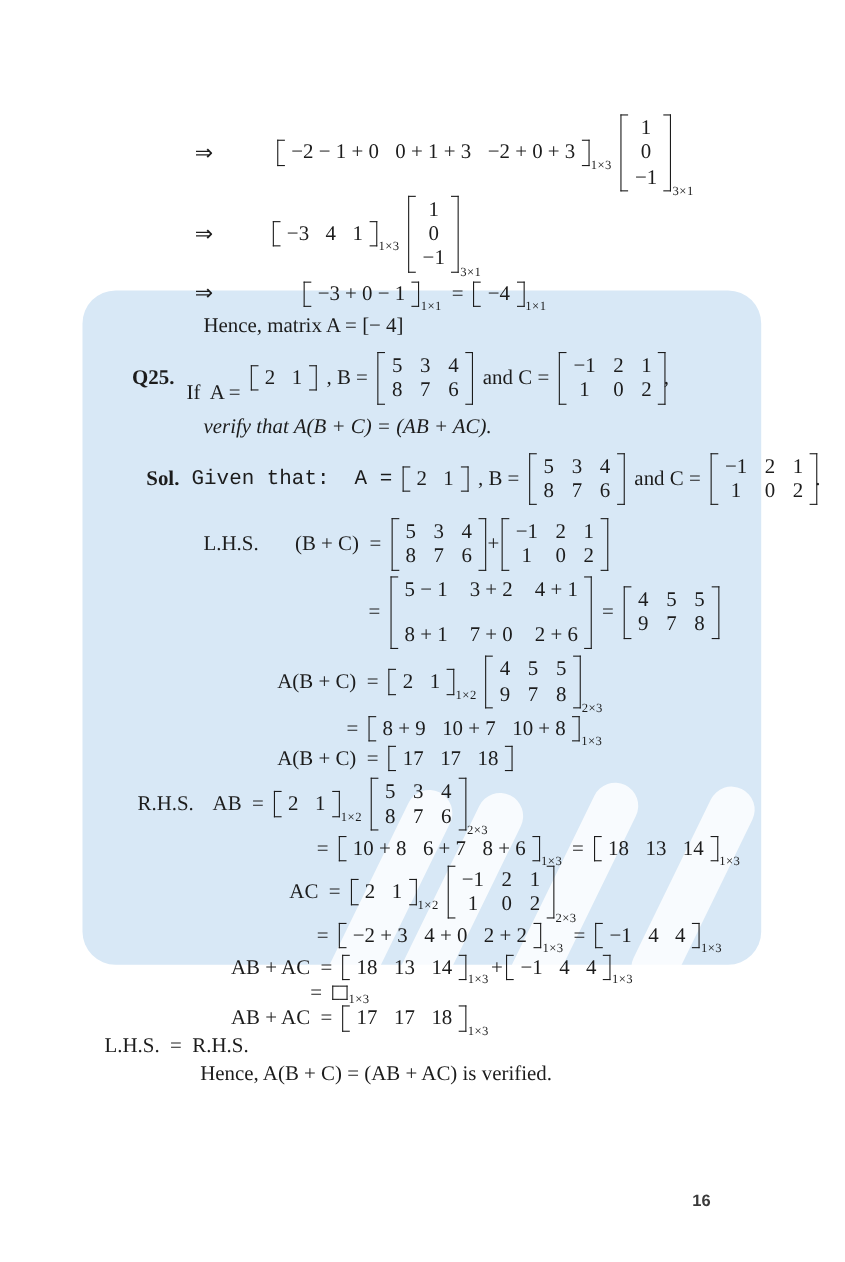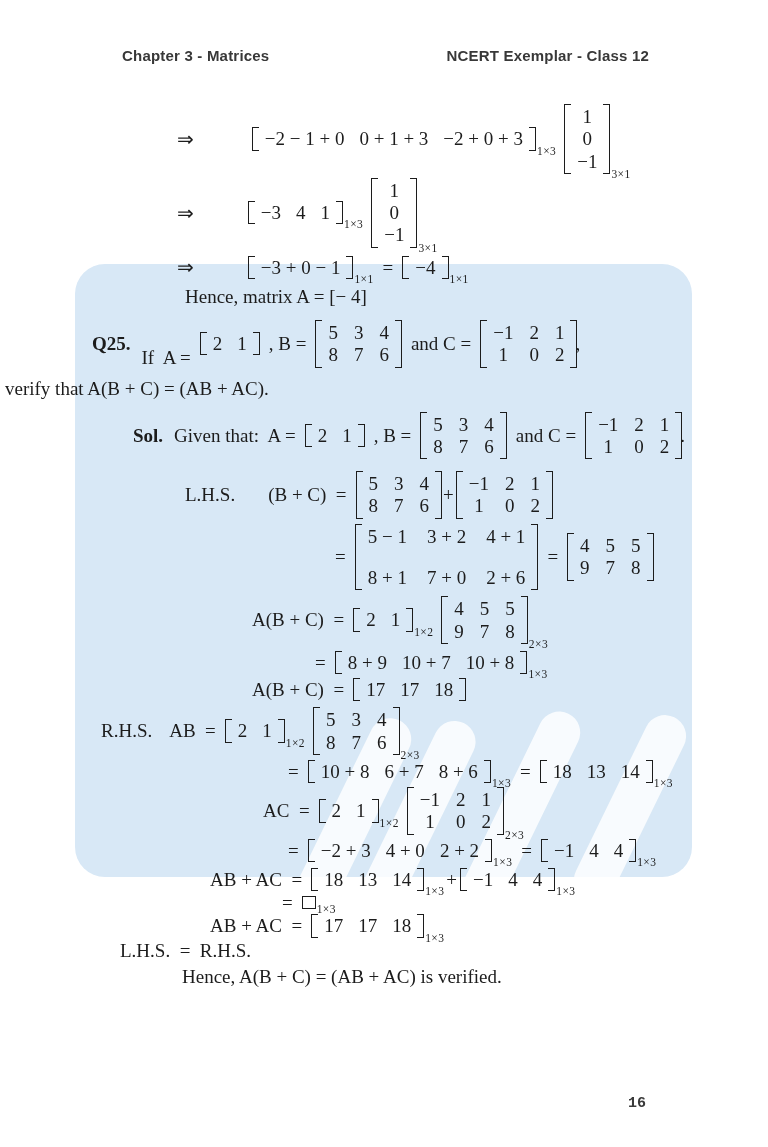--- a/index.html
+++ b/index.html
@@ -13,21 +13,21 @@
     position:absolute;top:47px;left:122px;right:119px;
     display:flex;justify-content:space-between;
     font-family:"Liberation Sans", sans-serif;font-size:15px;font-weight:700;
     color:#383838;letter-spacing:.2px;
   }
   .ftr{
     position:absolute;top:1079px;left:0;width:100%;height:20px;
     font-family:"Liberation Sans", sans-serif;font-size:15px;font-weight:700;color:#3a3a3a;
   }
   .ftr .site{position:absolute;left:0;right:0;text-align:center;}
-  .ftr .pnum{position:absolute;right:122px;top:16px;font-family:Liberation Mono, monospace;}
+  .ftr .pnum{position:absolute;right:122px;top:4px;}
   
   .panel{
     position:absolute;left:75px;top:264px;width:617px;height:613px;
     background:var(--highlight_bg,#d8e8f6);border-radius:30px;z-index:0;
   }
   .wstroke{position:absolute;width:42px;border-radius:22px;background:var(--watermark,rgba(255,255,255,.82));}
   .wdot{position:absolute;width:72px;height:72px;border-radius:50%;background:var(--watermark,rgba(255,255,255,.82));}
   .ws1{left:246px;top:443px;height:262px;transform:rotate(26deg);}
   .ws2{left:320px;top:448px;height:218px;transform:rotate(26deg);}
   .ws3{left:422px;top:438px;height:230px;transform:rotate(26deg);}
@@ -45,24 +45,20 @@
   .br{border-left:none;}
   .mbodyr{display:flex;gap:15px;padding:1px 6px;align-items:flex-start;}
   .mbodyg{display:grid;column-gap:16px;row-gap:1px;padding:2px 6px;justify-items:center;}
   .msub{font-size:11.5px;align-self:flex-end;transform:translateY(7px);margin-left:1px;white-space:pre;letter-spacing:.4px;text-align:right;}
 </style>
 </head>
 <body>
 
 <div class="page">
 
-  <div class="hdr">
-    <span>Chapter 3 - Matrices</span>
-    <span>NCERT Exemplar - Class 12</span>
-  </div>
 
   <div class="panel">
     <span class="wstroke ws1"></span>
     <span class="wstroke ws2"></span>
     <span class="wstroke ws3"></span>
     <span class="wstroke ws4"></span>
     <span class="wdot wd"></span>
   </div>
 
   <div class="content" id="math-content">
@@ -107,42 +103,42 @@
             <span class="mcell">1</span>
             <span class="mcell">0</span>
             <span class="mcell">−1</span>
           </span>
           <span class="br"></span>
           <span class="msub">3×1</span>
         </span>
       </div>
       <div class="mline" style="padding-left: 175px; margin-top: 8px;">
         <span class="mtxt arrow">⇒</span>
-        <span class="mat" style="margin-left: 52px;">
+        <span class="mat" style="margin-left: 80px;">
           <span class="bl"></span>
           <span class="mbodyr">
             <span class="mcell">−3 + 0 − 1</span>
           </span>
           <span class="br"></span>
           <span class="msub">1×1</span>
         </span>
         <span class="mtxt">=</span>
         <span class="mat">
           <span class="bl"></span>
           <span class="mbodyr">
             <span class="mcell">−4</span>
           </span>
           <span class="br"></span>
           <span class="msub">1×1</span>
         </span>
       </div>
       <div class="mline" style="padding-left: 180px; margin-top: 7px;">
         <span class="mtxt">Hence, matrix A = [− 4]</span>
       </div>
-      <div class="mline" style="padding-left: 87px; margin-top: 12px;">
+      <div class="mline" style="padding-left: 115px; margin-top: 12px;">
         <span class="mbold">Q25.</span>
         <span class="mtxt" style="margin-left: 6px; margin-top: 28px;">If  A =</span>
         <span class="mat">
           <span class="bl"></span>
           <span class="mbodyr">
             <span class="mcell">2</span>
             <span class="mcell">1</span>
           </span>
           <span class="br"></span>
         </span>
@@ -167,26 +163,26 @@
             <span class="mcell">2</span>
             <span class="mcell">1</span>
             <span class="mcell">1</span>
             <span class="mcell">0</span>
             <span class="mcell">2</span>
           </span>
           <span class="br"></span>
         </span>
         <span class="mtxt" style="margin-left: -6px;">,</span>
       </div>
-      <div class="mline" style="margin-top: 10px;">
+      <div class="mline" style="padding-left: 180px; margin-top: 10px; font-style: italic;">
         <span class="mtxt">verify that A(B + C) = (AB + AC).</span>
       </div>
       <div class="mline" style="padding-left: 128px; margin-top: 12px;">
         <span class="mbold">Sol.</span>
-        <span class="mtxt" style="margin-left: 6px;">Given that:  A =</span>
+        <span class="mtxt" style="margin-left: 6px; font-family: Liberation Mono, monospace;">Given that:  A =</span>
         <span class="mat">
           <span class="bl"></span>
           <span class="mbodyr">
             <span class="mcell">2</span>
             <span class="mcell">1</span>
           </span>
           <span class="br"></span>
         </span>
         <span class="mtxt">, B =</span>
         <span class="mat">
@@ -316,21 +312,21 @@
         <span class="mat">
           <span class="bl"></span>
           <span class="mbodyr">
             <span class="mcell">17</span>
             <span class="mcell">17</span>
             <span class="mcell">18</span>
           </span>
           <span class="br"></span>
         </span>
       </div>
-      <div class="mline" style="padding-left: 96px; margin-top: 6px;">
+      <div class="mline" style="padding-left: 120px; margin-top: 6px;">
         <span class="mtxt">R.H.S.</span>
         <span class="mtxt" style="margin-left: 12px;">AB  =</span>
         <span class="mat">
           <span class="bl"></span>
           <span class="mbodyr">
             <span class="mcell">2</span>
             <span class="mcell">1</span>
           </span>
           <span class="br"></span>
           <span class="msub">1×2</span>
@@ -460,21 +456,21 @@
           <span class="bl"></span>
           <span class="mbodyr">
             <span class="mcell">17</span>
             <span class="mcell">17</span>
             <span class="mcell">18</span>
           </span>
           <span class="br"></span>
           <span class="msub">1×3</span>
         </span>
       </div>
-      <div class="mline" style="padding-left: 115px; margin-top: 2px;">
+      <div class="mline" style="padding-left: 90px; margin-top: 2px;">
         <span class="mtxt">L.H.S.  =  R.H.S.</span>
       </div>
       <div class="mline" style="padding-left: 177px; margin-top: 5px; align-items: flex-end;">
         <span class="mtxt">Hence, A(B + C) = (AB + AC) is verified.</span>
       </div>
     </div>
 
   <div class="ftr">
     <span class="pnum">16</span>
   </div>

